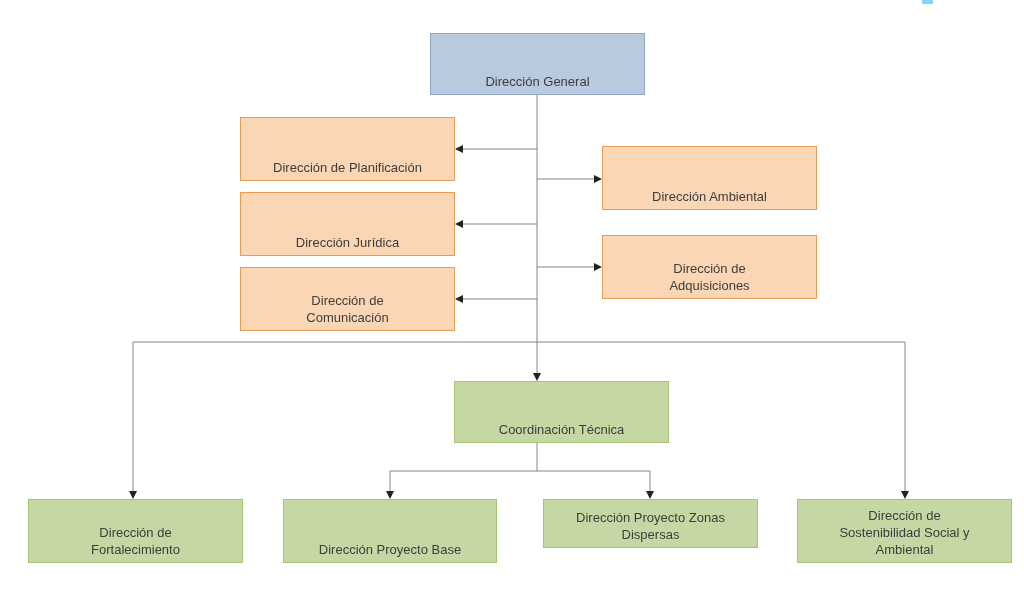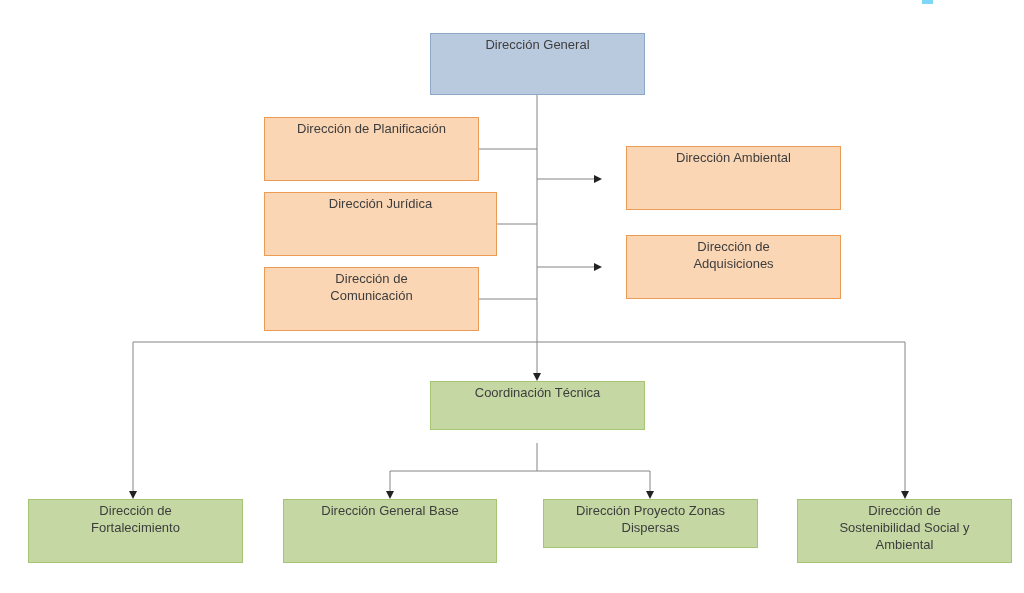--- a/index.html
+++ b/index.html
@@ -32,37 +32,36 @@
   }
   .arrowhead {
     fill: #222222;
     stroke: none;
   }
   .node {
     position: absolute;
     z-index: 2;
     box-sizing: border-box;
     display: flex;
-    align-items: flex-start;
+    align-items: flex-end;
     justify-content: center;
     text-align: center;
     padding: 3px 8px;
     font-size: 13px;
     line-height: 1.3;
     color: #3d3d3d;
     white-space: pre-line;
   }
   .node.root {
     background: #b9cade;
     border: 1.5px solid #8ca8c6;
   }
   .node.admin {
     background: #fbd6b4;
     border: 1.5px solid #ea9b55;
-    margin-left: 24px;
   }
   .node.tech {
     background: #c5d8a3;
     border: 1.5px solid #a6c573;
   }
   .artifact {
     position: absolute;
     left: 922px;
     top: 0;
     width: 11px;
@@ -108,49 +107,49 @@
   </svg>
 
   <div class="node root" style="left:430px;top:33px;width:215px;height:62px">
     <span>Dirección General</span>
   </div>
 
   <div class="node admin" style="left:240px;top:117px;width:215px;height:64px">
     <span>Dirección de Planificación</span>
   </div>
 
-  <div class="node admin" style="left:240px;top:192px;width:233px;height:64px">
+  <div class="node admin" style="left:240px;top:192px;width:215px;height:64px">
     <span>Dirección Jurídica</span>
   </div>
 
   <div class="node admin" style="left:240px;top:267px;width:215px;height:64px">
     <span>Dirección  de
 Comunicación</span>
   </div>
 
   <div class="node admin" style="left:602px;top:146px;width:215px;height:64px">
     <span>Dirección Ambiental</span>
   </div>
 
   <div class="node admin" style="left:602px;top:235px;width:215px;height:64px">
     <span>Dirección de
 Adquisiciones</span>
   </div>
 
-  <div class="node tech" style="left:430px;top:381px;width:215px;height:49px">
+  <div class="node tech" style="left:454px;top:381px;width:215px;height:62px">
     <span>Coordinación Técnica</span>
   </div>
 
   <div class="node tech" style="left:28px;top:499px;width:215px;height:64px">
     <span>Dirección de
 Fortalecimiento</span>
   </div>
 
   <div class="node tech" style="left:283px;top:499px;width:214px;height:64px">
-    <span>Dirección General Base</span>
+    <span>Dirección Proyecto Base</span>
   </div>
 
   <div class="node tech" style="left:543px;top:499px;width:215px;height:49px">
     <span>Dirección Proyecto Zonas
 Dispersas</span>
   </div>
 
   <div class="node tech" style="left:797px;top:499px;width:215px;height:64px">
     <span>Dirección  de
 Sostenibilidad Social y

